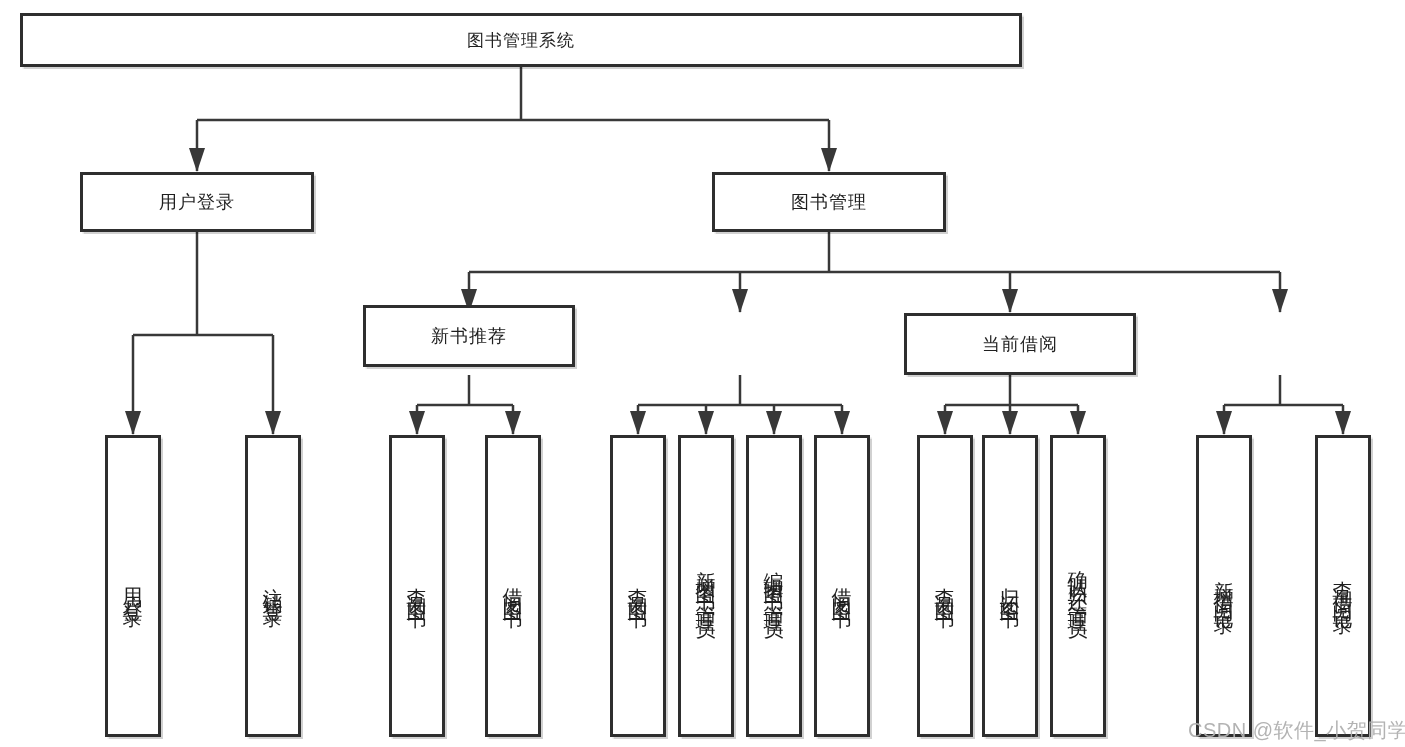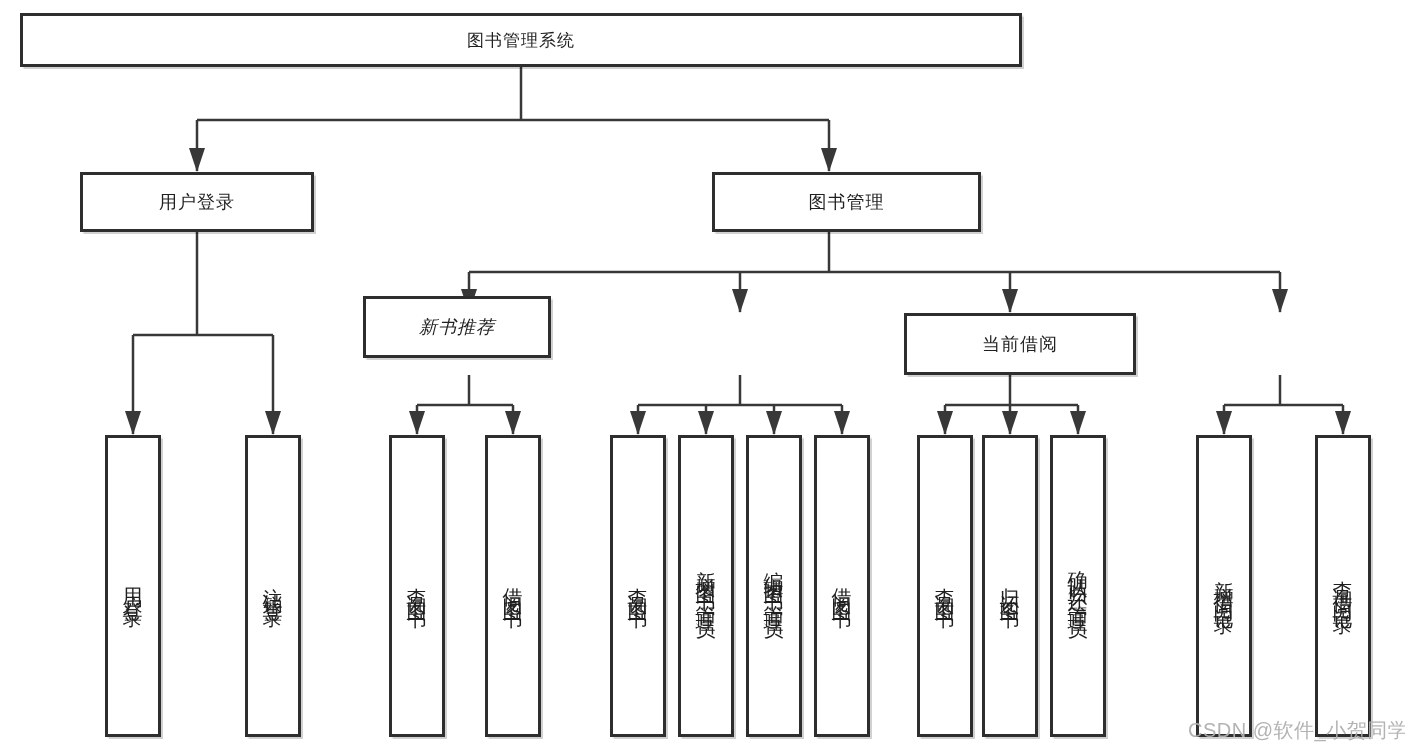--- a/index.html
+++ b/index.html
@@ -38,22 +38,22 @@
     font-size: 20px;
   }
   .leaf span {
     writing-mode: vertical-rl;
     letter-spacing: 7px;
     line-height: 1;
   }
   
   #n-root        { left: 20px;  top: 13px;  width: 1002px; height: 54px; font-size: 17px; }
   #n-user-login  { left: 80px;  top: 172px; width: 234px;  height: 60px; }
-  #n-book-mgmt   { left: 712px; top: 172px; width: 269px;  height: 60px; }
-  #n-new-book-rec   { left: 363px;  top: 296px; width: 188px; height: 62px; font-style: italic; }
+  #n-book-mgmt   { left: 712px; top: 172px; width: 234px;  height: 60px; }
+  #n-new-book-rec   { left: 363px;  top: 305px; width: 212px; height: 62px; }
   #n-book-borrow    { left: 634px;  top: 313px; width: 212px; height: 62px; }
   #n-current-borrow { left: 904px;  top: 313px; width: 232px; height: 62px; }
   #n-borrow-records { left: 1174px; top: 313px; width: 212px; height: 62px; }
   #l-user-login   { left: 105px; }
   #l-logout       { left: 245px; }
   #l-query-1      { left: 389px; }
   #l-borrow-1     { left: 485px; }
   #l-query-2      { left: 610px; }
   #l-add-book     { left: 678px; }
   #l-edit-book    { left: 746px; }

